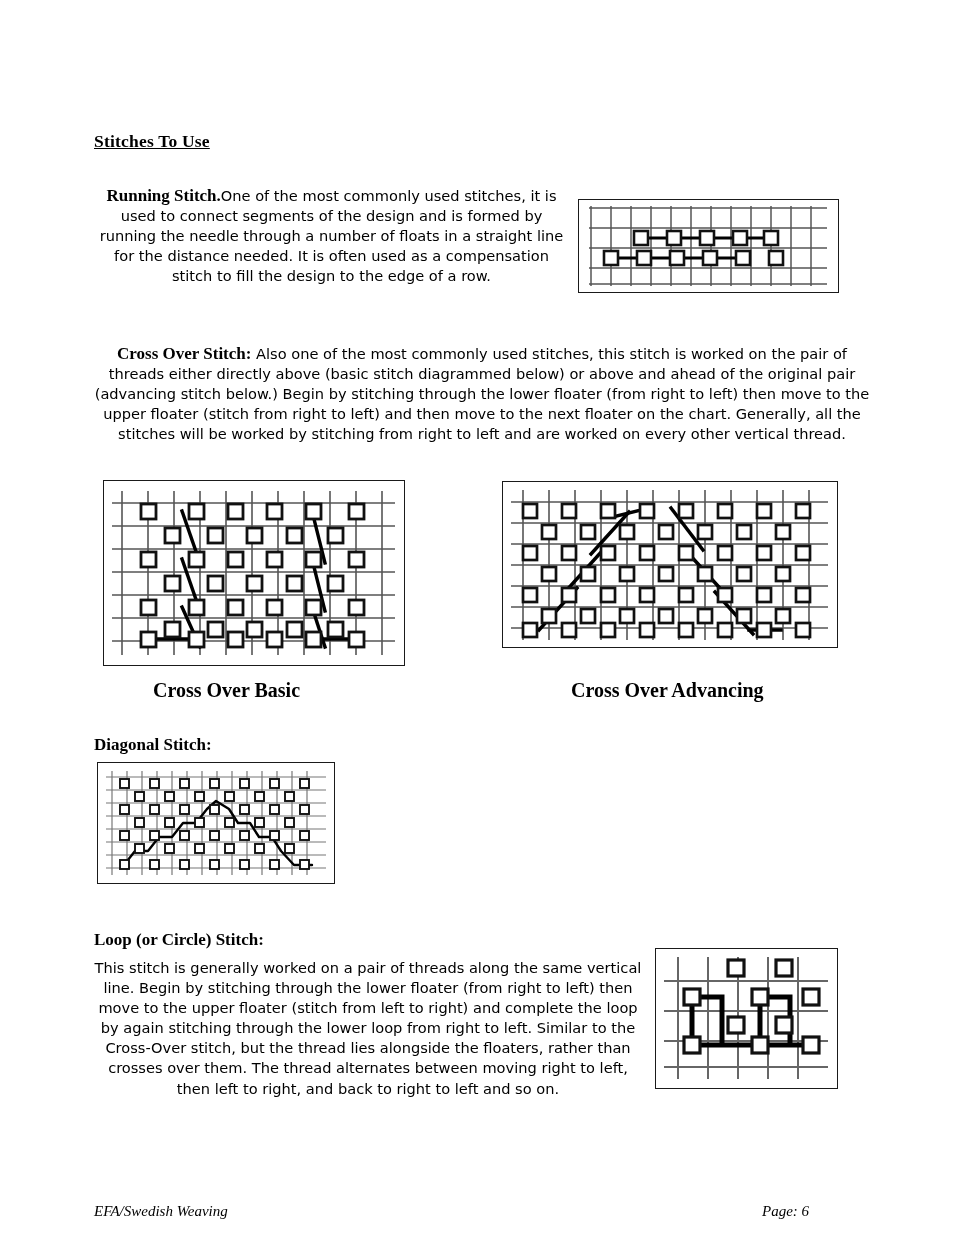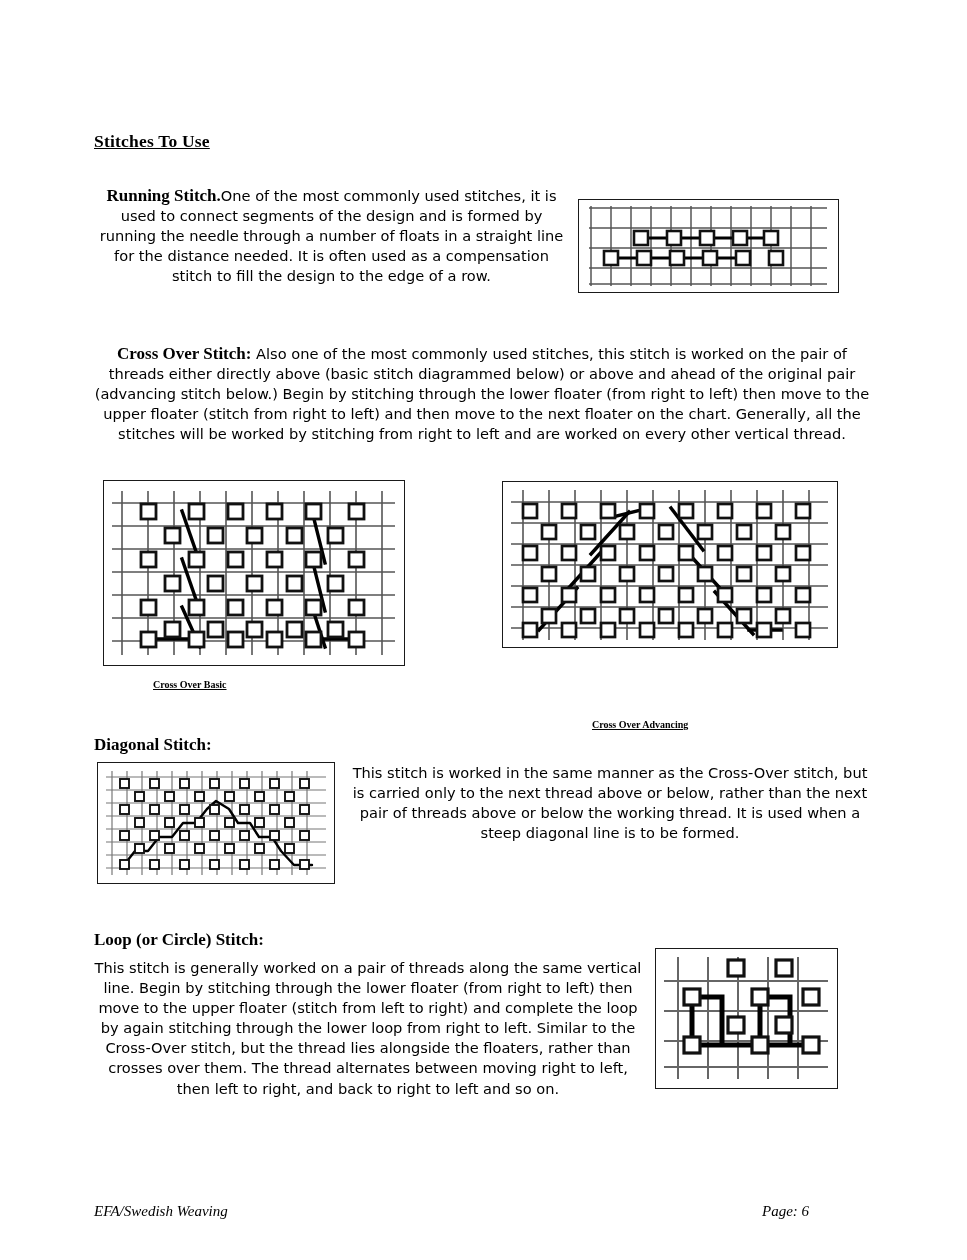--- a/index.html
+++ b/index.html
@@ -50,23 +50,22 @@
   }
   .body-text .lead {
     font-family: "Liberation Serif", serif;
     font-weight: bold;
     font-size: 17px;
   }
   .caption {
     position: absolute;
     font-family: "Liberation Serif", serif;
     font-weight: bold;
-    font-size: 10px;
+    font-size: 20px;
     white-space: nowrap;
-    text-decoration: underline;
   }
   .footer-text {
     position: absolute;
     font-family: "Liberation Serif", serif;
     font-size: 15px;
     white-space: nowrap;
     bottom: auto;
     font-style: italic;
   }
 
@@ -305,21 +304,21 @@
         <rect x="137" y="141" width="14" height="14"></rect>
         <rect x="176" y="141" width="14" height="14"></rect>
         <rect x="215" y="141" width="14" height="14"></rect>
         <rect x="254" y="141" width="14" height="14"></rect>
         <rect x="293" y="141" width="14" height="14"></rect>
       </g>
     </svg>
   </div>
 
   <div class="caption" style="left:153px; top:679px;">Cross Over Basic</div>
-  <div class="caption" style="left:592px; top:679px;margin-top:40px;">Cross Over Advancing</div>
+  <div class="caption" style="left:571px; top:679px;">Cross Over Advancing</div>
 
   <div class="sub-heading" style="left:94px; top:735px;">Diagonal Stitch:</div>
 
   <div class="diagram" style="left:97px; top:762px; width:238px; height:122px;">
     <svg width="235" height="119" viewBox="0 0 235 119">
       <g stroke="#777777" stroke-width="1.2" fill="none">
         <line x1="8" y1="14" x2="228" y2="14"></line>
         <line x1="8" y1="27" x2="228" y2="27"></line>
         <line x1="8" y1="40" x2="228" y2="40"></line>
         <line x1="8" y1="53" x2="228" y2="53"></line>
@@ -396,21 +395,20 @@
         <rect x="52" y="97" width="9" height="9"></rect>
         <rect x="82" y="97" width="9" height="9"></rect>
         <rect x="112" y="97" width="9" height="9"></rect>
         <rect x="142" y="97" width="9" height="9"></rect>
         <rect x="172" y="97" width="9" height="9"></rect>
         <rect x="202" y="97" width="9" height="9"></rect>
       </g>
     </svg>
   </div>
 
-  <div class="body-text" style="left:349px; top:763px; width:522px;">This stitch is worked in the same manner as the Cross-Over stitch, but is carried only to the next thread above or below, rather than the next pair of threads above or below the working thread.  It is used when a steep diagonal line is to be formed.</div>
 
   <div class="sub-heading" style="left:94px; top:930px;">Loop (or Circle) Stitch:</div>
 
   <div class="body-text" style="left:94px; top:958px; width:548px;">This stitch is generally worked on a pair of threads along the same vertical line.  Begin by stitching through the lower floater (from right to left) then move to the upper floater (stitch from left to right) and complete the loop by again stitching through the lower loop from right to left.  Similar to the Cross-Over stitch, but the thread lies alongside the floaters, rather than crosses over them.  The thread alternates between moving right to left, then left to right, and back to right to left and so on.</div>
 
   <div class="diagram" style="left:655px; top:948px; width:183px; height:141px;">
     <svg width="180" height="138" viewBox="0 0 180 138">
       <g stroke="#666666" stroke-width="2" fill="none">
         <line x1="8" y1="32" x2="172" y2="32"></line>
         <line x1="8" y1="62" x2="172" y2="62"></line>

